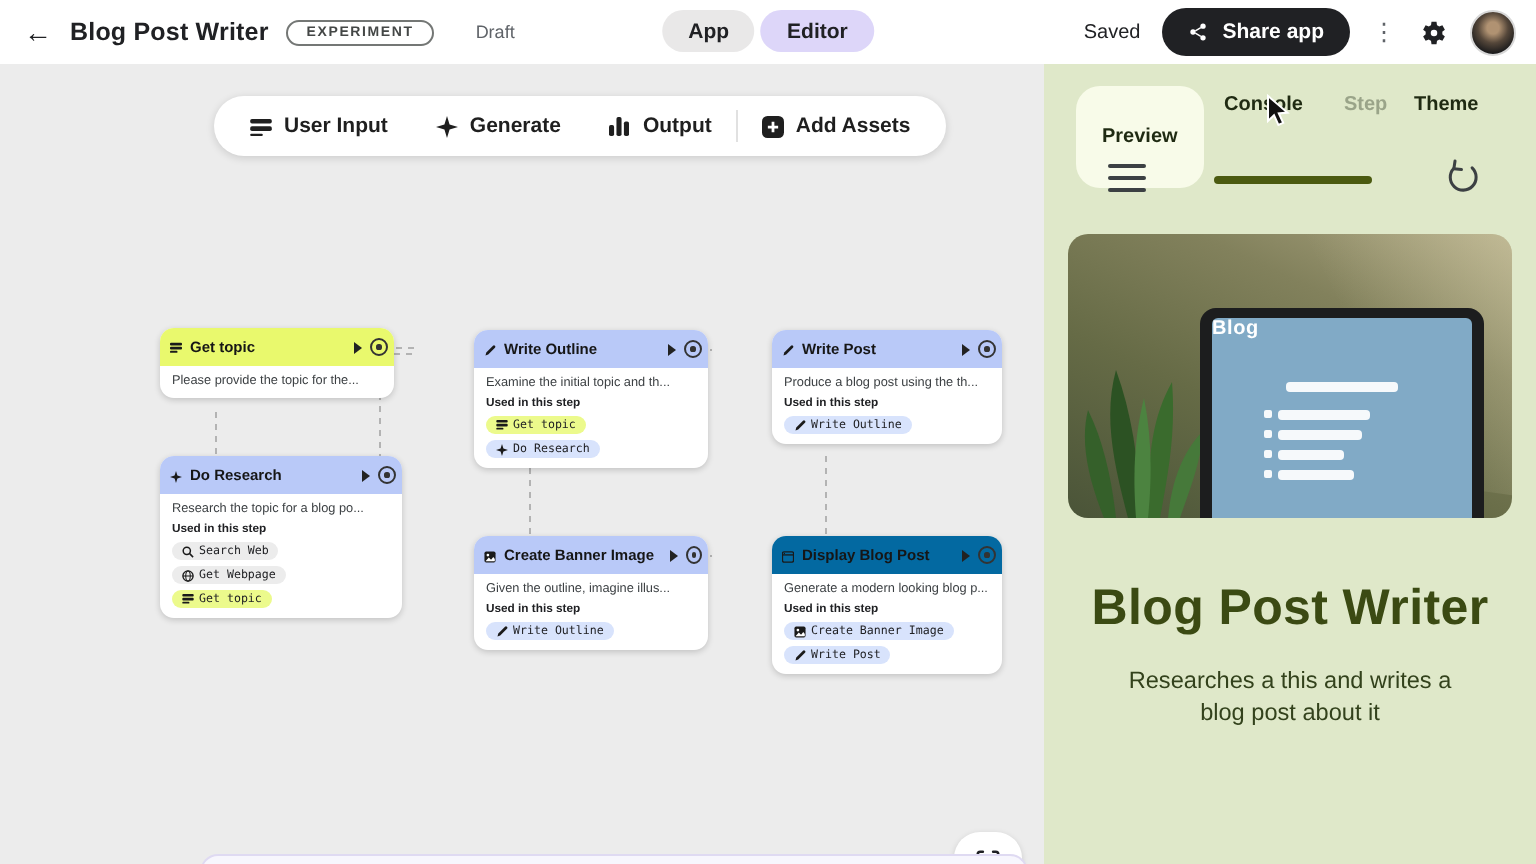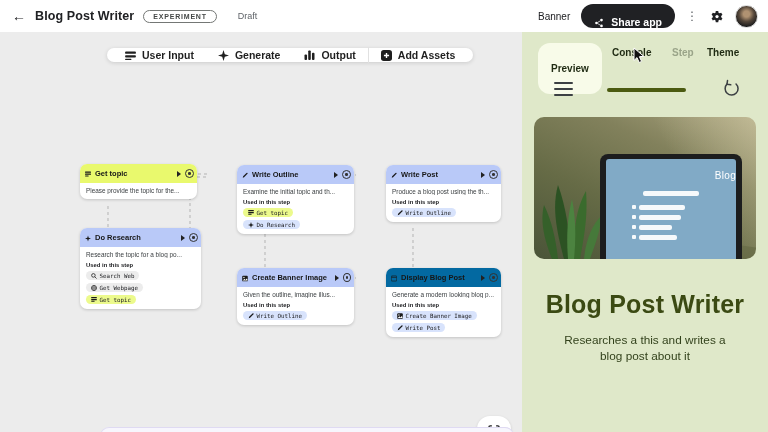--- a/index.html
+++ b/index.html
@@ -12,27 +12,27 @@
   .back-arrow{font-size:14px;color:#202124;line-height:1;cursor:default;}
   .app-title{font-size:12.5px;font-weight:700;color:#202124;letter-spacing:.1px;}
   .badge{border:1px solid #747775;border-radius:10px;padding:2px 9px;font-size:7px;font-weight:700;letter-spacing:.8px;color:#444746;}
   .draft{font-size:9px;color:#5f6368;margin-left:12px;}
   .toggle-wrap{position:absolute;left:50%;top:5px;transform:translateX(-50%);display:flex;gap:3px;}
   .pill-toggle{height:21px;display:flex;align-items:center;padding:0 13px;border-radius:12px;font-size:10.5px;font-weight:600;color:#202124;}
   .pill-app{background:#e9e8e8;}
   .pill-editor{background:#ddd6f9;}
   .appbar-right{position:absolute;right:10px;top:0;height:32px;display:flex;align-items:center;gap:11px;}
   .saved{font-size:10px;color:#202124;}
-  .share-btn{height:24px;background:#202124;border-radius:13px;display:flex;align-items:flex-end;gap:7px;padding:0 13px;color:#fff;font-size:10.5px;font-weight:600;}
+  .share-btn{height:24px;background:#202124;border-radius:13px;display:flex;align-items:center;gap:7px;padding:0 13px;color:#fff;font-size:10.5px;font-weight:600;}
   .kebab{font-size:12px;color:#5f6368;letter-spacing:0;line-height:1;}
   .avatar{width:21px;height:21px;border-radius:50%;background:radial-gradient(circle at 50% 38%, #b09272 18%, #55473a 45%, #17181a 78%);border:1px solid #d7d7d7;}
 
   
   .canvas{position:absolute;left:0;top:32px;width:522px;height:400px;background:#ececec;overflow:hidden;}
-  .toolbar{position:absolute;left:107px;top:16px;height:14px;background:#fff;border-radius:16px;display:flex;align-items:center;padding:0 6px;box-shadow:0 1px 4px rgba(0,0,0,.14);}
+  .toolbar{position:absolute;left:107px;top:16px;height:30px;background:#fff;border-radius:16px;display:flex;align-items:center;padding:0 6px;box-shadow:0 1px 4px rgba(0,0,0,.14);}
   .tool-item{display:flex;align-items:center;gap:6px;padding:0 12px;font-size:10.5px;font-weight:600;color:#1f1f1f;height:30px;}
   .tool-divider{width:1px;height:16px;background:#e1e1e1;}
 
   .connectors{position:absolute;left:0;top:0;width:522px;height:400px;pointer-events:none;}
 
   .node{position:absolute;background:#fff;border-radius:7px;box-shadow:0 1px 3px rgba(0,0,0,.18);margin-left:30px;}
   .node-header{height:19px;border-radius:7px 7px 0 0;display:flex;align-items:center;gap:4px;padding:0 5px;}
   .hdr-lime{background:#e9f96d;}
   .hdr-blue{background:#b9c9f8;}
   .hdr-green{background:#0369a1;}
@@ -64,43 +64,47 @@
   .tab-step{left:150px;color:#9aa489;}
   .tab-theme{left:185px;}
   .menu-btn{position:absolute;left:32px;top:50px;width:19px;height:14px;display:flex;flex-direction:column;justify-content:space-between;}
   .menu-btn span{display:block;height:1.8px;background:#3c4043;border-radius:1px;}
   .progress{position:absolute;left:85px;top:56px;width:79px;height:3.5px;background:#4b5a10;border-radius:2px;}
   .refresh{position:absolute;left:200px;top:47px;width:19px;height:19px;}
   .preview-card{position:absolute;left:12px;top:85px;width:222px;height:142px;border-radius:10px;overflow:hidden;background:linear-gradient(205deg,#aca581 0%,#82815c 30%,#666b46 62%,#4a5438 100%);}
   .preview-light{position:absolute;right:-30px;top:-40px;width:200px;height:160px;background:linear-gradient(235deg,rgba(235,228,190,.5),rgba(235,228,190,0) 55%);transform:rotate(8deg);}
   .laptop{position:absolute;left:66px;top:37px;width:142px;height:120px;background:#1c1d1e;border-radius:8px;padding:5px 6px 0 6px;box-sizing:border-box;}
   .screen{width:100%;height:100%;background:#81aac6;border-radius:3px;position:relative;overflow:hidden;}
-  .screen-title{position:absolute;top:11px;width:100%;text-align:right;color:#fff;font-size:10px;font-weight:400;letter-spacing:.3px;}
+  .screen-title{position:absolute;top:0;width:100%;text-align:left;color:#fff;font-size:10px;font-weight:700;letter-spacing:.3px;}
   .scr-bar{position:absolute;background:rgba(255,255,255,.93);border-radius:2px;height:4.5px;}
   .scr-bullet{position:absolute;width:3.5px;height:3.5px;background:rgba(255,255,255,.93);border-radius:1px;}
   .panel-title{position:absolute;left:0;top:258px;width:246px;text-align:center;font-size:25px;font-weight:600;color:#3b4a13;letter-spacing:.2px;}
   .panel-sub{position:absolute;left:0;top:301px;width:246px;text-align:center;font-size:11.8px;line-height:15.5px;color:#33421c;font-weight:500;}
   .start-btn{position:absolute;left:57px;top:342px;width:134px;height:33px;background:#3b451c;border-radius:17px;display:flex;align-items:center;justify-content:center;gap:8px;color:#fff;font-size:12px;font-weight:600;}
 
   .cursor{position:absolute;left:632px;top:47px;z-index:50;}
 </style>
 </head>
 <body>
 
 <div class="stage">
 
   <div class="appbar">
     <div class="appbar-left">
       <span class="back-arrow">←</span>
       <span class="app-title">Blog Post Writer</span>
       <span class="badge">EXPERIMENT</span>
       <span class="draft">Draft</span>
     </div>
+    <div class="toggle-wrap">
+      <span class="pill-toggle pill-app">App</span>
+      <span class="pill-toggle pill-editor">Editor</span>
+    </div>
     <div class="appbar-right">
-      <span class="saved">Banner</span>
+      <span class="saved">Saved</span>
       <div class="share-btn">
         <span class="icon-8" style="width:10px;height:10px;">
           <svg viewBox="0 0 24 24" width="10" height="10">
               <g fill="#fff">
                 <circle cx="18" cy="5" r="3.2"></circle>
                 <circle cx="6" cy="12" r="3.2"></circle>
                 <circle cx="18" cy="19" r="3.2"></circle>
               </g>
               <path d="M8.8 10.6l6.6-3.9M8.8 13.4l6.6 3.9" stroke="#fff" stroke-width="1.8"></path>
             </svg>

